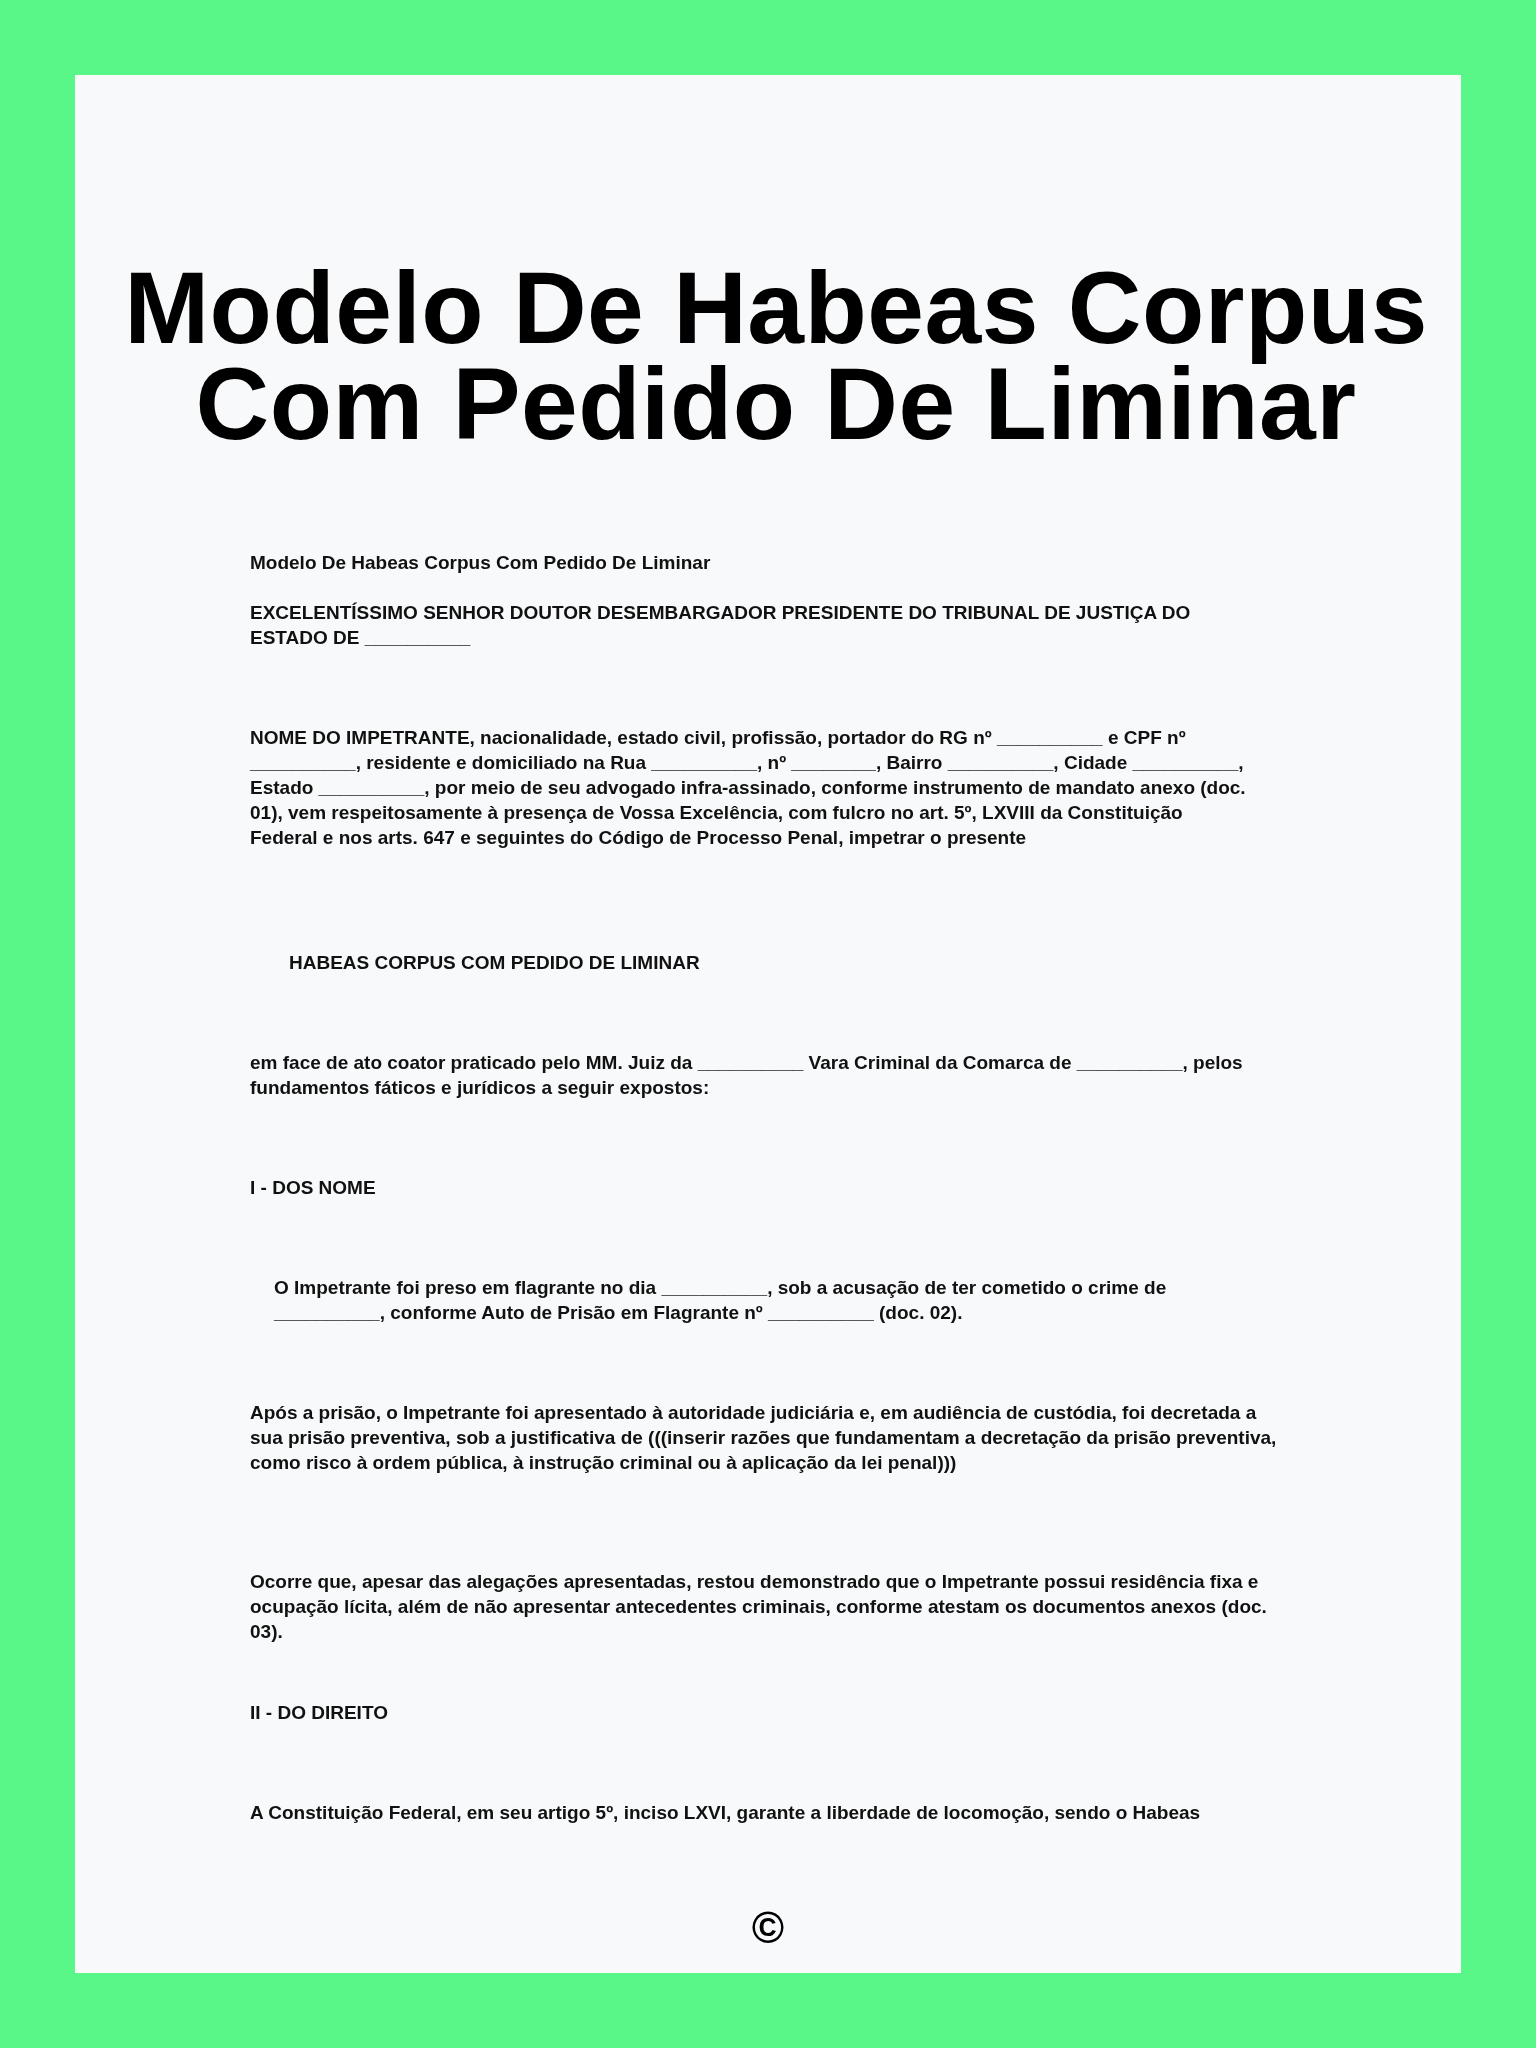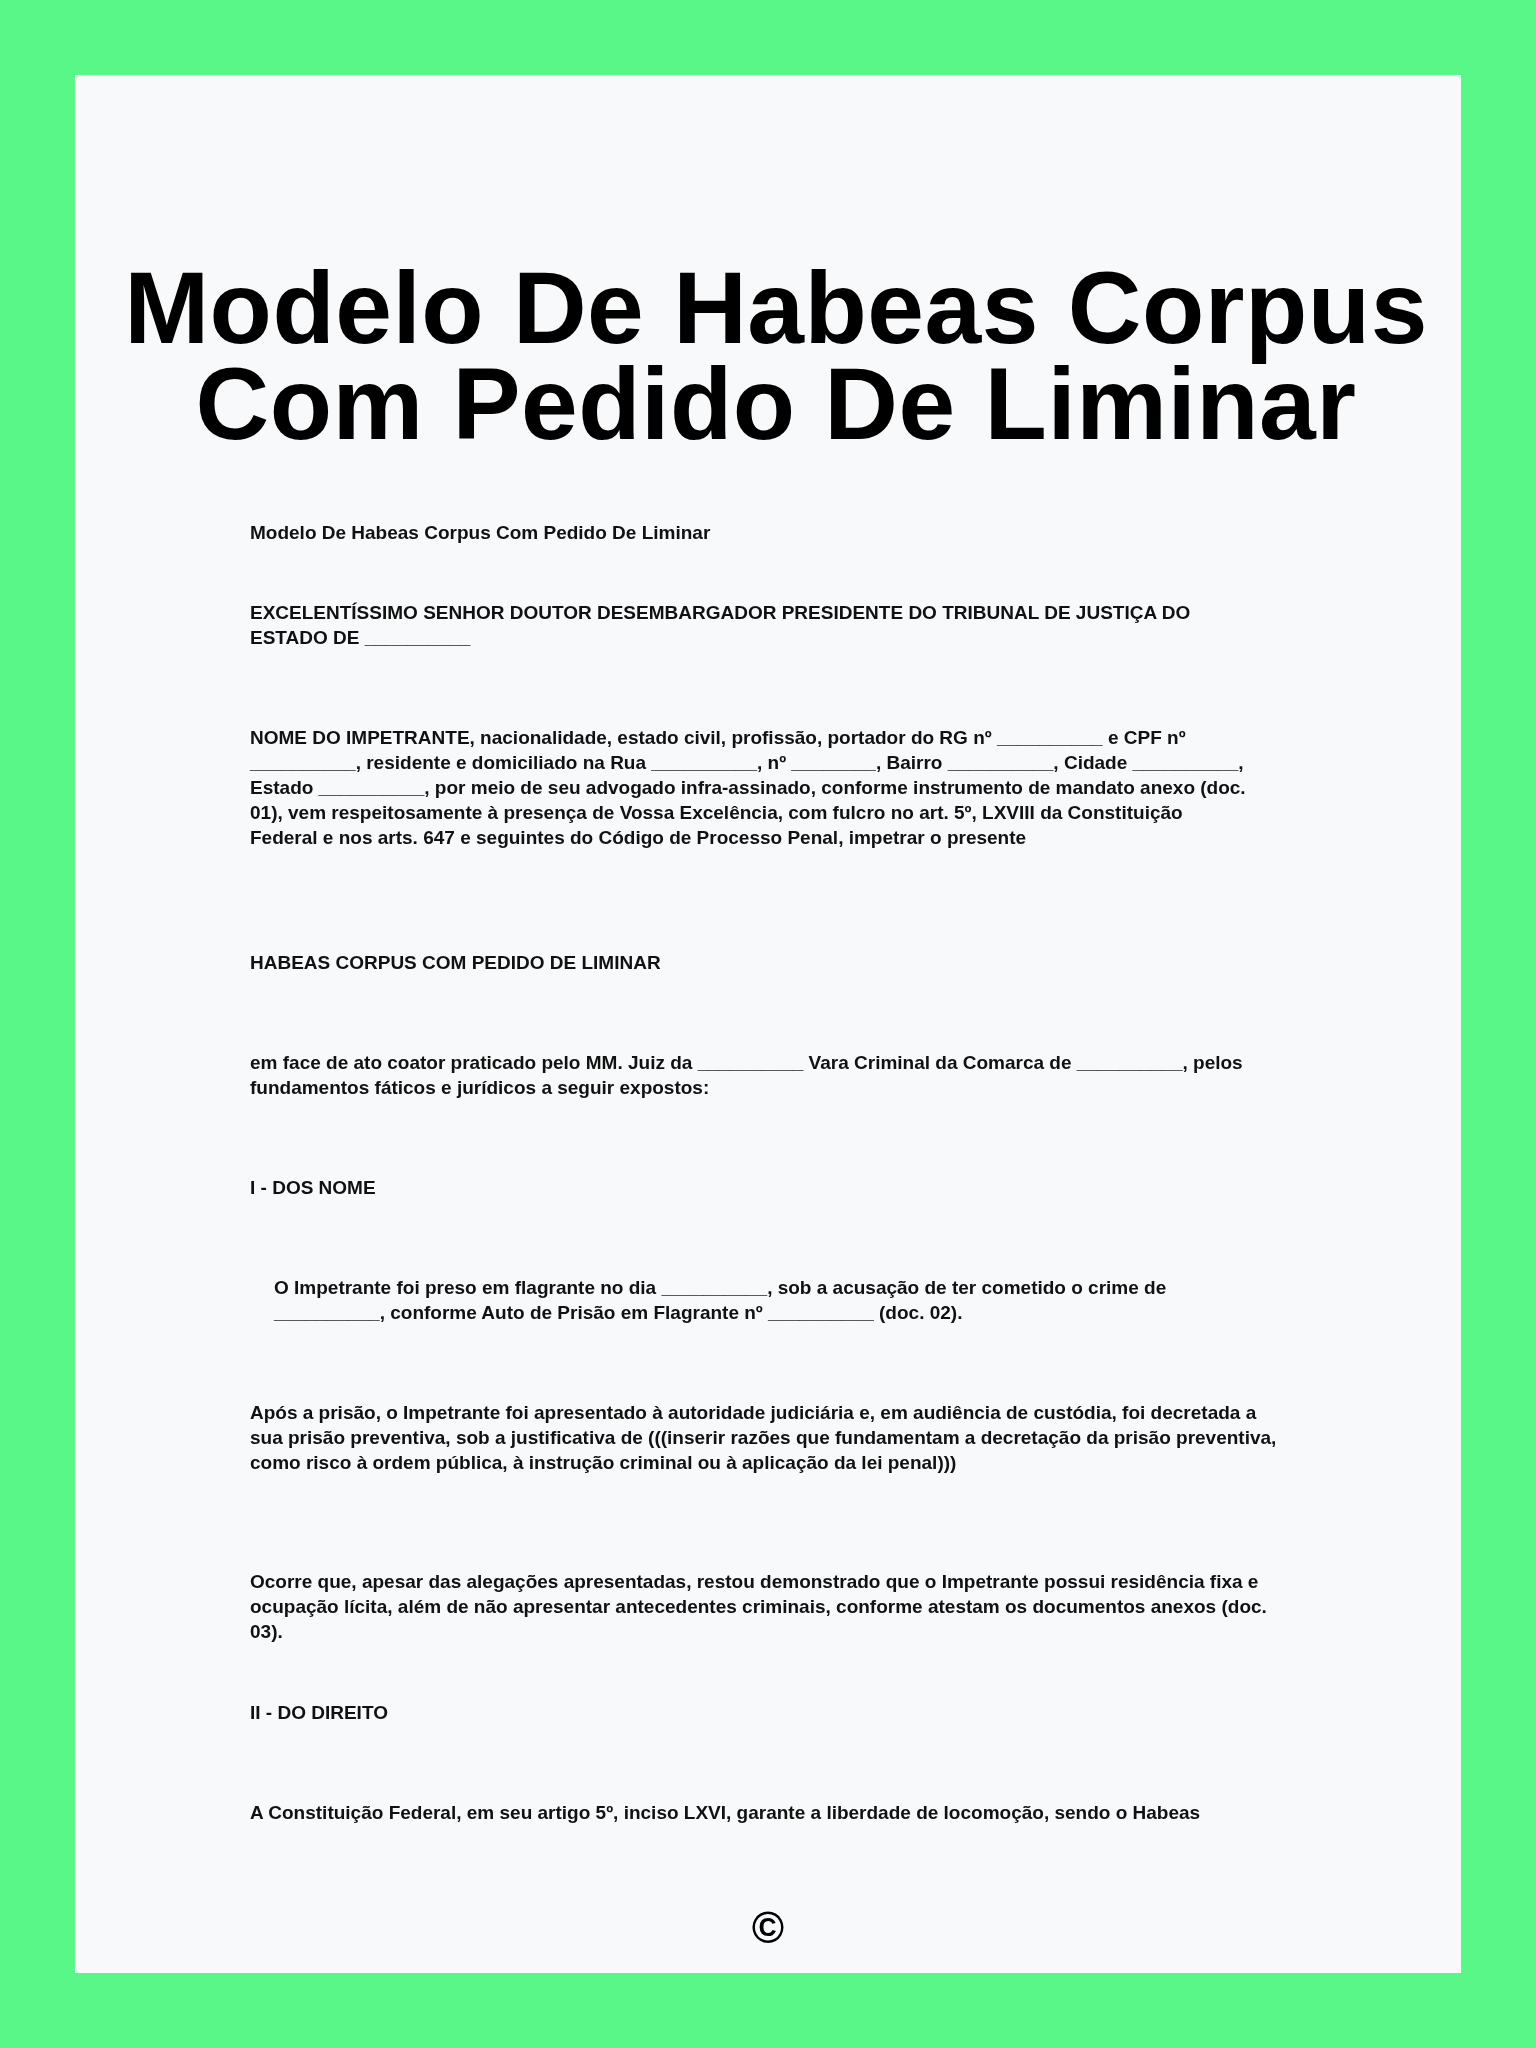--- a/index.html
+++ b/index.html
@@ -69,24 +69,24 @@
 <body>
 
 <div class="page"></div>
 
 <h1 class="title">
   <span>Modelo De Habeas Corpus</span><br>
   <span>Com Pedido De Liminar</span>
 </h1>
 
 <div class="doc">
-  <p style="top:520px;">Modelo De Habeas Corpus Com Pedido De Liminar</p>
+  <p style="top:550px;">Modelo De Habeas Corpus Com Pedido De Liminar</p>
   <p style="top:600px; width:1000px;">EXCELENTÍSSIMO SENHOR DOUTOR DESEMBARGADOR PRESIDENTE DO TRIBUNAL DE JUSTIÇA DO ESTADO DE __________</p>
   <p style="top:725px; width:1000px;">NOME DO IMPETRANTE, nacionalidade, estado civil, profissão, portador do RG nº __________ e CPF nº __________, residente e domiciliado na Rua __________, nº ________, Bairro __________, Cidade __________, Estado __________, por meio de seu advogado infra-assinado, conforme instrumento de mandato anexo (doc. 01), vem respeitosamente à presença de Vossa Excelência, com fulcro no art. 5º, LXVIII da Constituição Federal e nos arts. 647 e seguintes do Código de Processo Penal, impetrar o presente</p>
-  <p style="top:950px;">HABEAS CORPUS COM PEDIDO DE LIMINAR</p>
+  <p style="top:950px;margin-left:39px;">HABEAS CORPUS COM PEDIDO DE LIMINAR</p>
   <p style="top:1050px; width:1010px;">em face de ato coator praticado pelo MM. Juiz da __________ Vara Criminal da Comarca de __________, pelos fundamentos fáticos e jurídicos a seguir expostos:</p>
   <p style="top:1175px;">I - DOS NOME</p>
   <p style="top:1275px; width:1000px;margin-left:24px;">O Impetrante foi preso em flagrante no dia __________, sob a acusação de ter cometido o crime de __________, conforme Auto de Prisão em Flagrante nº __________ (doc. 02).</p>
   <p style="top:1400px; width:1040px;">Após a prisão, o Impetrante foi apresentado à autoridade judiciária e, em audiência de custódia, foi decretada a sua prisão preventiva, sob a justificativa de (((inserir razões que fundamentam a decretação da prisão preventiva, como risco à ordem pública, à instrução criminal ou à aplicação da lei penal)))</p>
   <p style="top:1550px; width:1030px;margin-top:19px;">Ocorre que, apesar das alegações apresentadas, restou demonstrado que o Impetrante possui residência fixa e ocupação lícita, além de não apresentar antecedentes criminais, conforme atestam os documentos anexos (doc. 03).</p>
   <p style="top:1700px;">II - DO DIREITO</p>
   <p style="top:1800px; width:1050px;">A Constituição Federal, em seu artigo 5º, inciso LXVI, garante a liberdade de locomoção, sendo o Habeas</p>
 </div>
 
 <div class="copyright">©</div>

